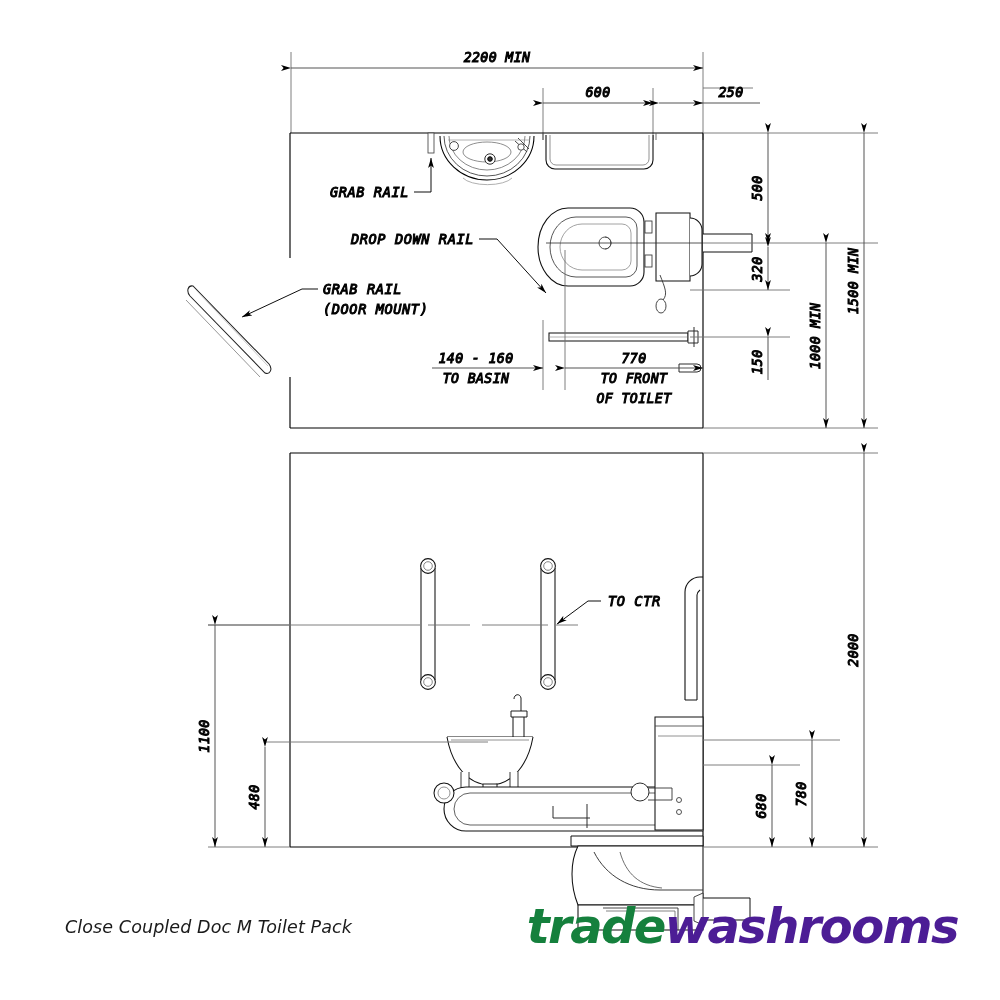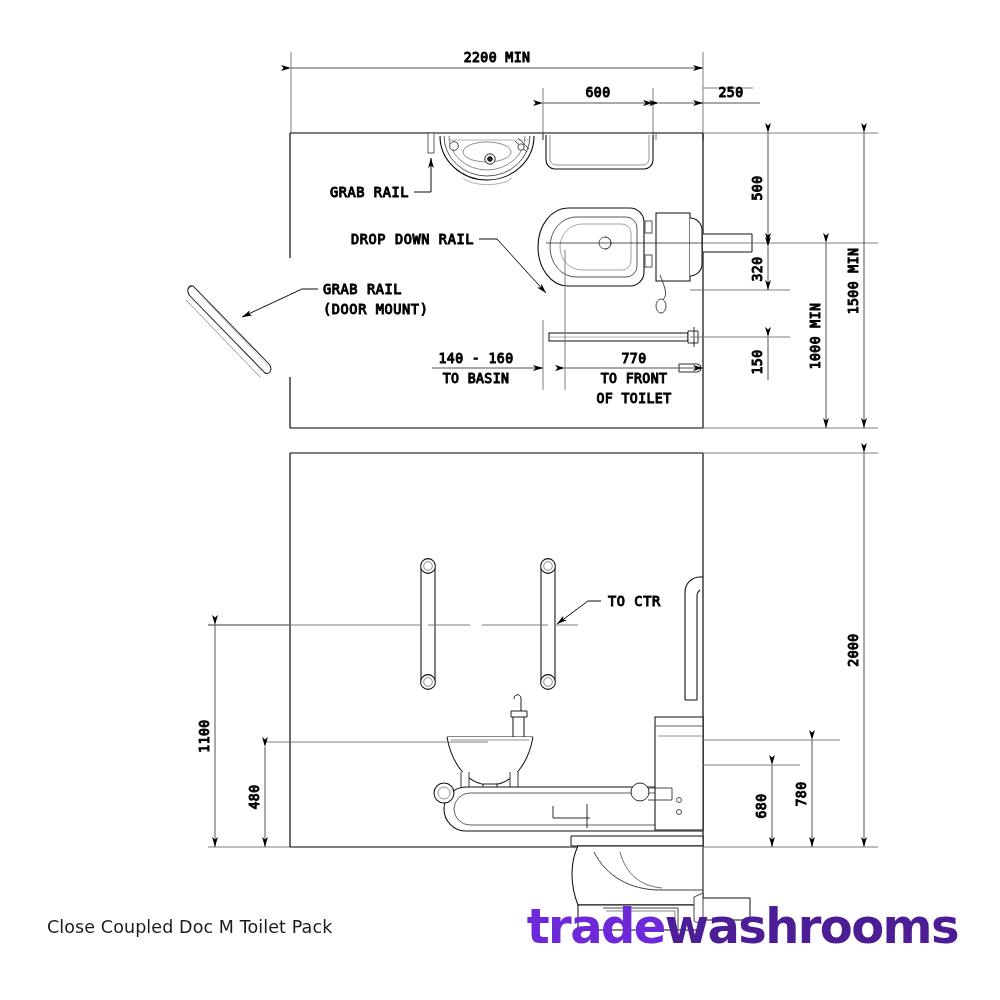--- a/index.html
+++ b/index.html
@@ -12,50 +12,51 @@
     width: 1000px;
     height: 1000px;
     font-family: "DejaVu Sans", sans-serif;
     position: relative;
     overflow: hidden;
   }
   #stage {
     position: relative;
     width: 1000px;
     height: 772px;
+    font-style: italic;
   }
   #drawing {
     position: absolute;
     left: 0;
     top: 0;
     width: 1000px;
     height: 1000px;
   }
   .caption {
     position: absolute;
-    left: 47px;
+    left: 65px;
     top: 917px;
     font-family: "DejaVu Sans", sans-serif;
     font-size: 17.5px;
     color: #1a1a1a;
     letter-spacing: 0.1px;
     white-space: nowrap;
   }
   .logo {
     position: absolute;
     right: 42px;
     top: 902px;
     font-family: "DejaVu Sans", sans-serif;
     font-size: 48px;
     font-weight: bold;
     letter-spacing: -1.6px;
     white-space: nowrap;
     line-height: 1;
   }
-  .logo .t1 { color: #6d28d9; }
+  .logo .t1 { color: #15803d; }
   .logo .t2 { color: #4c1d95; }
   
   text.dim {
     font-family: "DejaVu Sans Mono", monospace;
     font-size: 13.2px;
     fill: #000000;
     letter-spacing: 0.4px;
   }
   text.note {
     font-family: "DejaVu Sans Mono", monospace;

